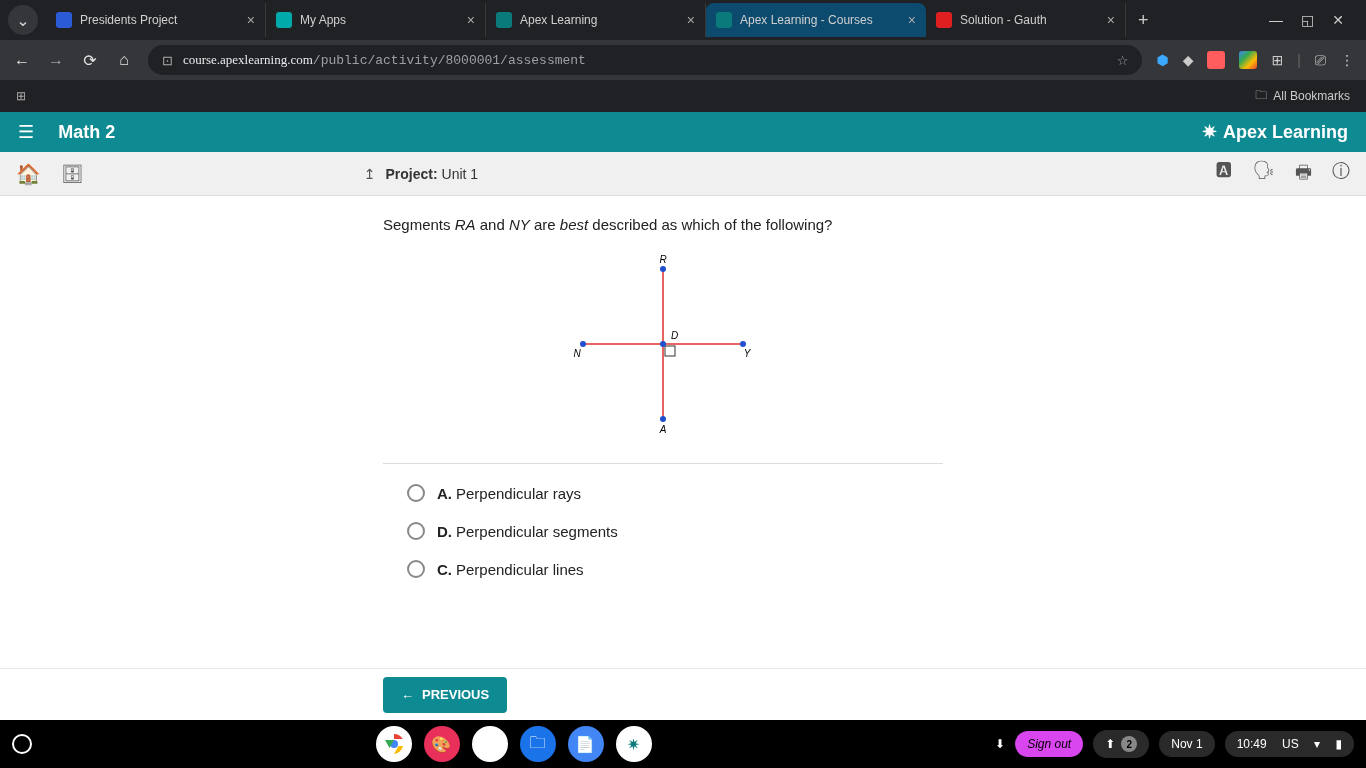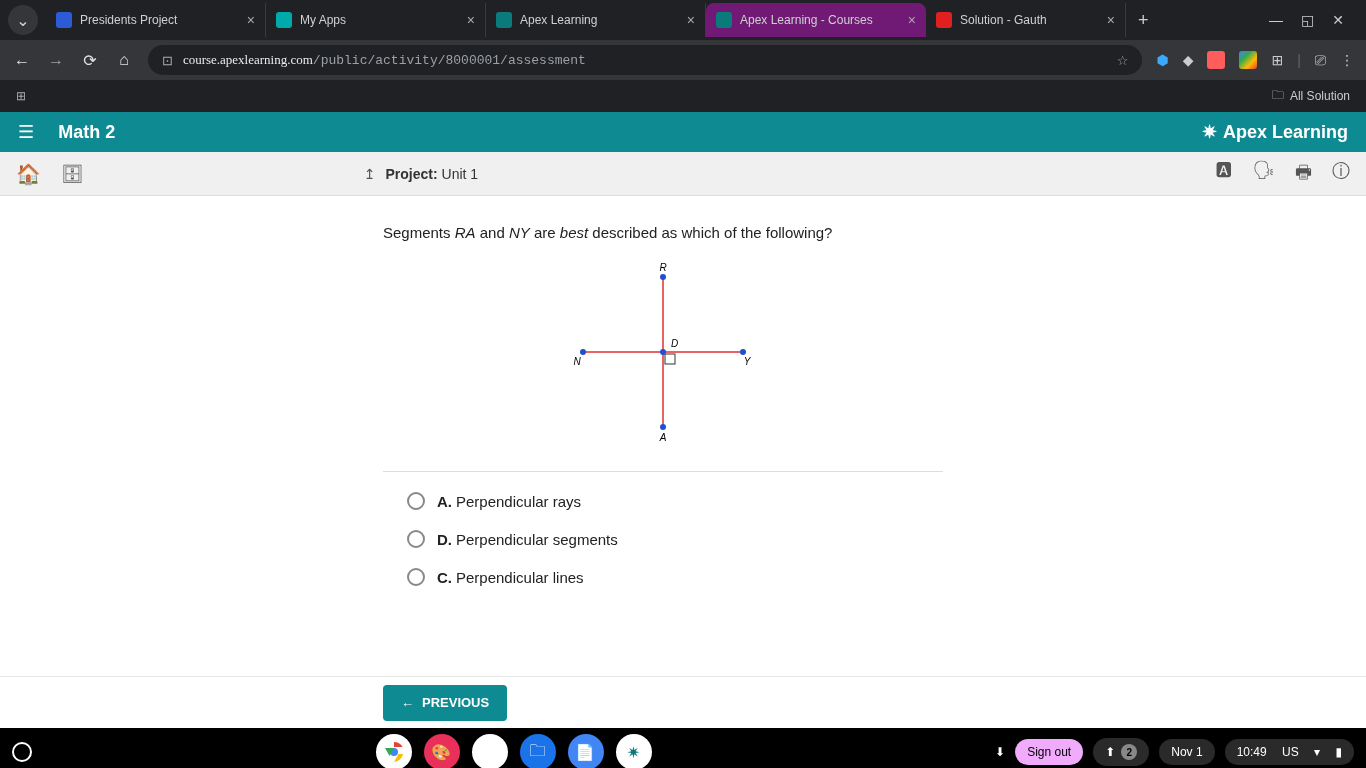--- a/index.html
+++ b/index.html
@@ -3,21 +3,21 @@
 <meta charset="utf-8">
 <style>
 * { margin: 0; padding: 0; box-sizing: border-box; }
 body { font-family: Arial, sans-serif; width: 1366px; height: 768px; overflow: hidden; background: #fff; }
 
 
 .browser-top { background: #202124; height: 112px; display: flex; flex-direction: column; }
 .tab-strip { height: 40px; display: flex; align-items: center; padding: 0 8px; gap: 0; }
 .tab-more { width: 30px; height: 30px; border-radius: 50%; background: #35363a; display:flex;align-items:center;justify-content:center;color:#d0d0d0;margin-right:8px; }
 .tab { height: 34px; display: flex; align-items: center; padding: 0 10px; color: #d0d0d0; font-size: 12px; min-width: 220px; border-right: 1px solid #3a3a3a; position:relative; }
-.tab.active { background: #701a75; border-radius: 8px 8px 0 0; border-right:none;}
+.tab.active { background: #0c4a6e; border-radius: 8px 8px 0 0; border-right:none;}
 .tab .favicon { width: 16px; height: 16px; margin-right: 8px; border-radius: 3px; display:inline-block;}
 .tab .fav-blue { background:#2b5bd6;}
 .tab .fav-cyan { background:#0aa;}
 .tab .fav-teal { background:#0a7a7a;}
 .tab .fav-red { background:#e02020;}
 .tab .close { margin-left:auto; color:#aaa; font-size:14px;}
 .tab-add { color:#ccc; font-size:18px; padding:0 12px;}
 .win-controls { margin-left:auto; color:#ccc; display:flex; gap:18px; padding-right:14px; font-size:14px;}
 
 .addr-row { height: 40px; display:flex; align-items:center; padding: 0 12px; gap:14px; background:#35363a;}
@@ -43,21 +43,21 @@
 
 
 .toolbar{height:44px;background:#f0f0f0;border-bottom:1px solid #ddd;display:flex;align-items:center;padding:0 16px;}
 .toolbar .home{color:#555;font-size:20px;margin-right:20px;}
 .toolbar .briefcase{color:#555;font-size:18px;}
 .toolbar .center{margin-left:280px;display:flex;align-items:center;gap:10px;color:#333;font-size:14px;}
 .toolbar .up-arrow{color:#555;}
 .toolbar .right-icons{margin-left:auto;display:flex;gap:20px;color:#555;font-size:18px;}
 
 
-.content{padding:20px 16px 0 0;height:calc(768px - 112px - 40px - 44px - 52px - 48px);overflow:hidden;margin-top:8px;}
+.content{padding:20px 16px 0 0;height:calc(768px - 112px - 40px - 44px - 52px - 48px);overflow:hidden;}
 .content-inner{width:560px;margin-left:383px;}
 .question{font-size:15px;color:#222;margin-bottom:16px;}
 .question .ital{font-style:italic;}
 
 .diagram{height:200px;display:flex;justify-content:center;align-items:center;position:relative;}
 .diagram svg{width:220px;height:200px;}
 
 .divider{border-top:1px solid #ddd;margin:14px 0 20px 0;}
 
 .options{padding-left:24px;}
@@ -69,21 +69,21 @@
 .footer{height:52px;background:#fff;border-top:1px solid #e8e8e8;display:flex;align-items:center;padding-left:383px;}
 .prev-btn{background:#0e8a92;color:#fff;border:none;height:36px;padding:0 18px;border-radius:4px;font-size:13px;font-weight:bold;display:flex;align-items:center;gap:8px;}
 
 
 .taskbar{height:48px;background:#000;display:flex;align-items:center;padding:0 12px;}
 .tb-circle{width:20px;height:20px;border:2px solid #fff;border-radius:50%;}
 .tb-center{margin-left:auto;display:flex;gap:12px;}
 .tb-icon{width:36px;height:36px;border-radius:50%;display:flex;align-items:center;justify-content:center;color:#fff;font-size:16px;}
 .tb-right{margin-left:auto;display:flex;align-items:center;gap:10px;color:#fff;font-size:12px;}
 .pill{background:#2a2a2a;padding:6px 12px;border-radius:16px;display:flex;align-items:center;gap:6px;}
-.pill.signout{background:#f0abfc;color:#000;}
+.pill.signout{background:#d946ef;color:#000;font-style:italic;}
 .badge-2{background:#888;color:#000;border-radius:50%;width:16px;height:16px;display:inline-flex;align-items:center;justify-content:center;font-size:10px;font-weight:bold;}
 </style>
 </head>
 <body>
 
 <div class="browser-top">
   <div class="tab-strip">
     <div class="tab-more">⌄</div>
     <div class="tab">
         <span class="favicon fav-blue"></span>
@@ -136,21 +136,21 @@
       <span>⊞</span>
       <span style="color:#666">|</span>
       <span>⎚</span>
       <span>⋮</span>
     </div>
   </div>
   <div class="bm-row">
     <span class="grid-icon">⊞</span>
     <div class="all-bm">
       <span>🗀</span>
-      <span>All Solution</span>
+      <span>All Bookmarks</span>
     </div>
   </div>
 </div>
 
 <div class="apex-header">
   <span class="apex-menu">☰</span>
   <span class="apex-title">Math 2</span>
   <span class="apex-logo">
     <span>✷</span>
     <span>Apex Learning</span>

